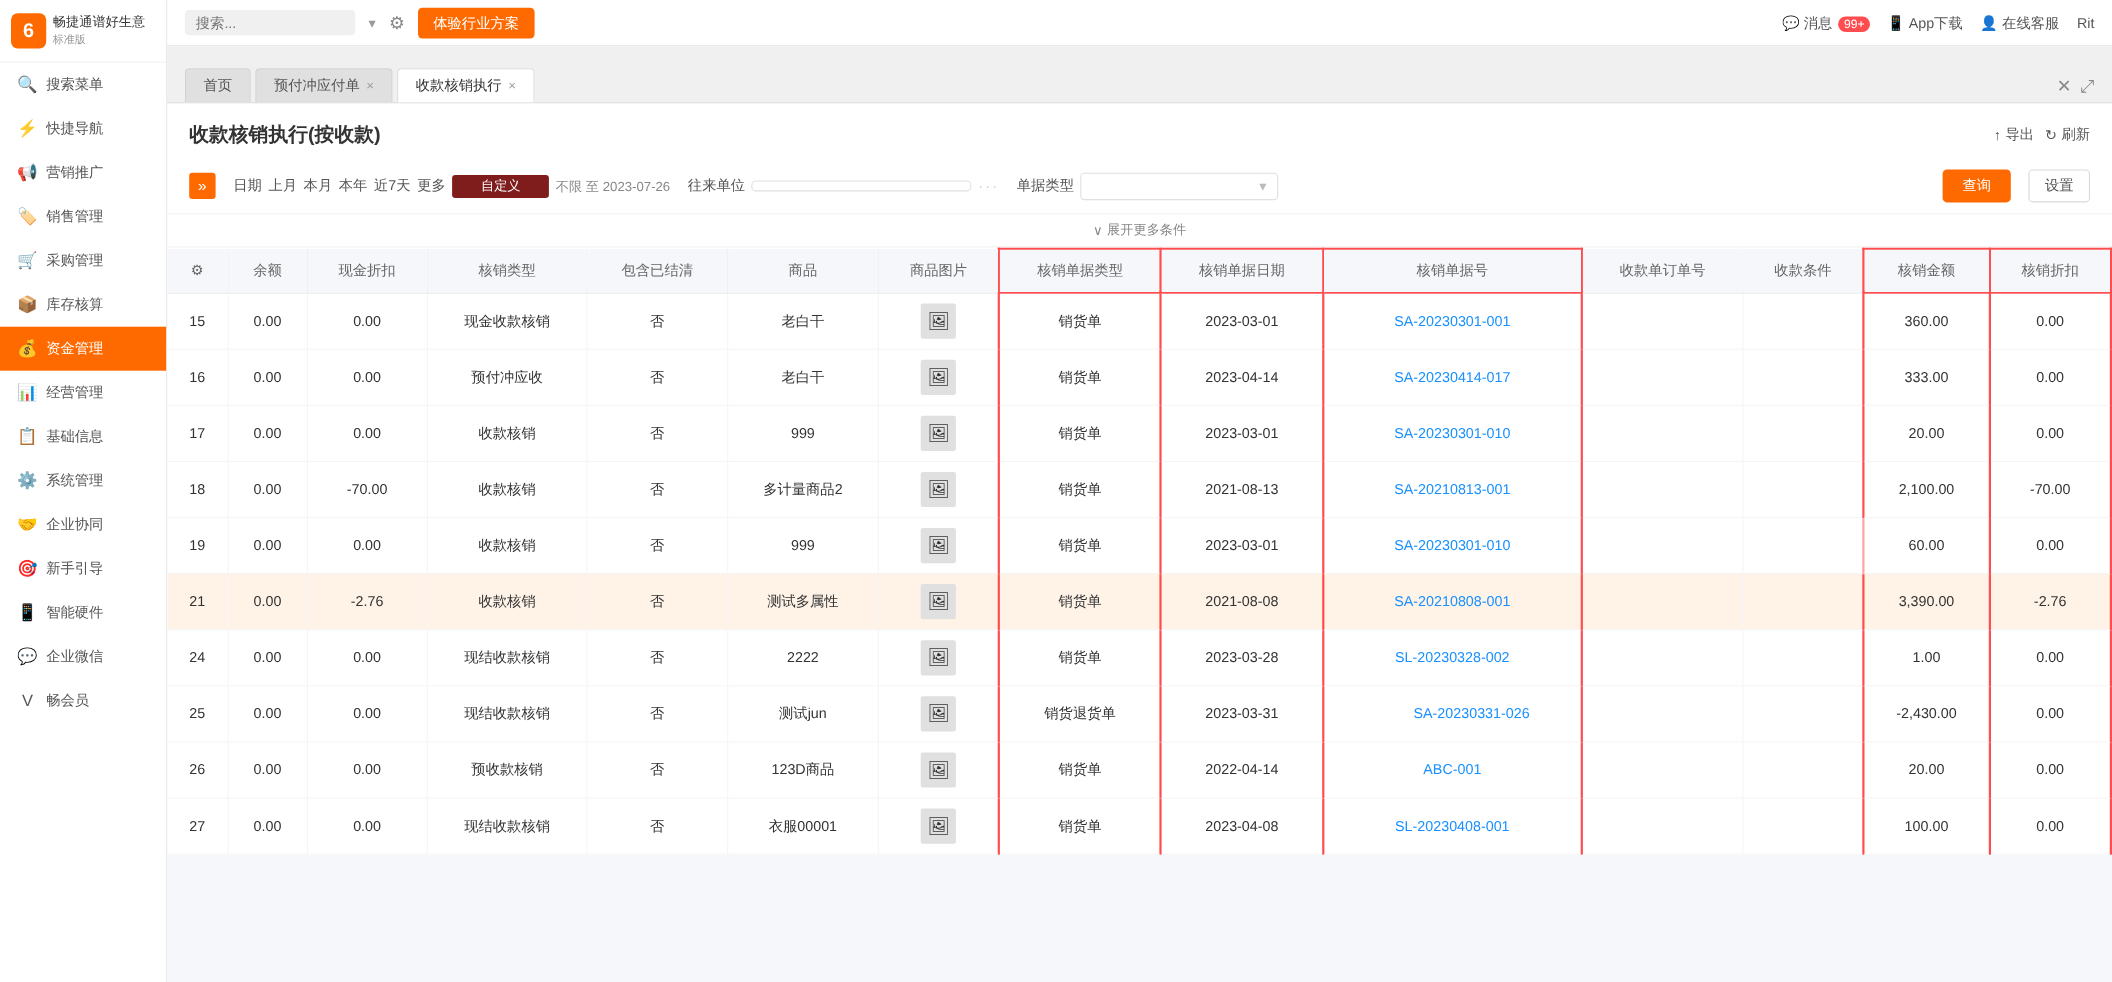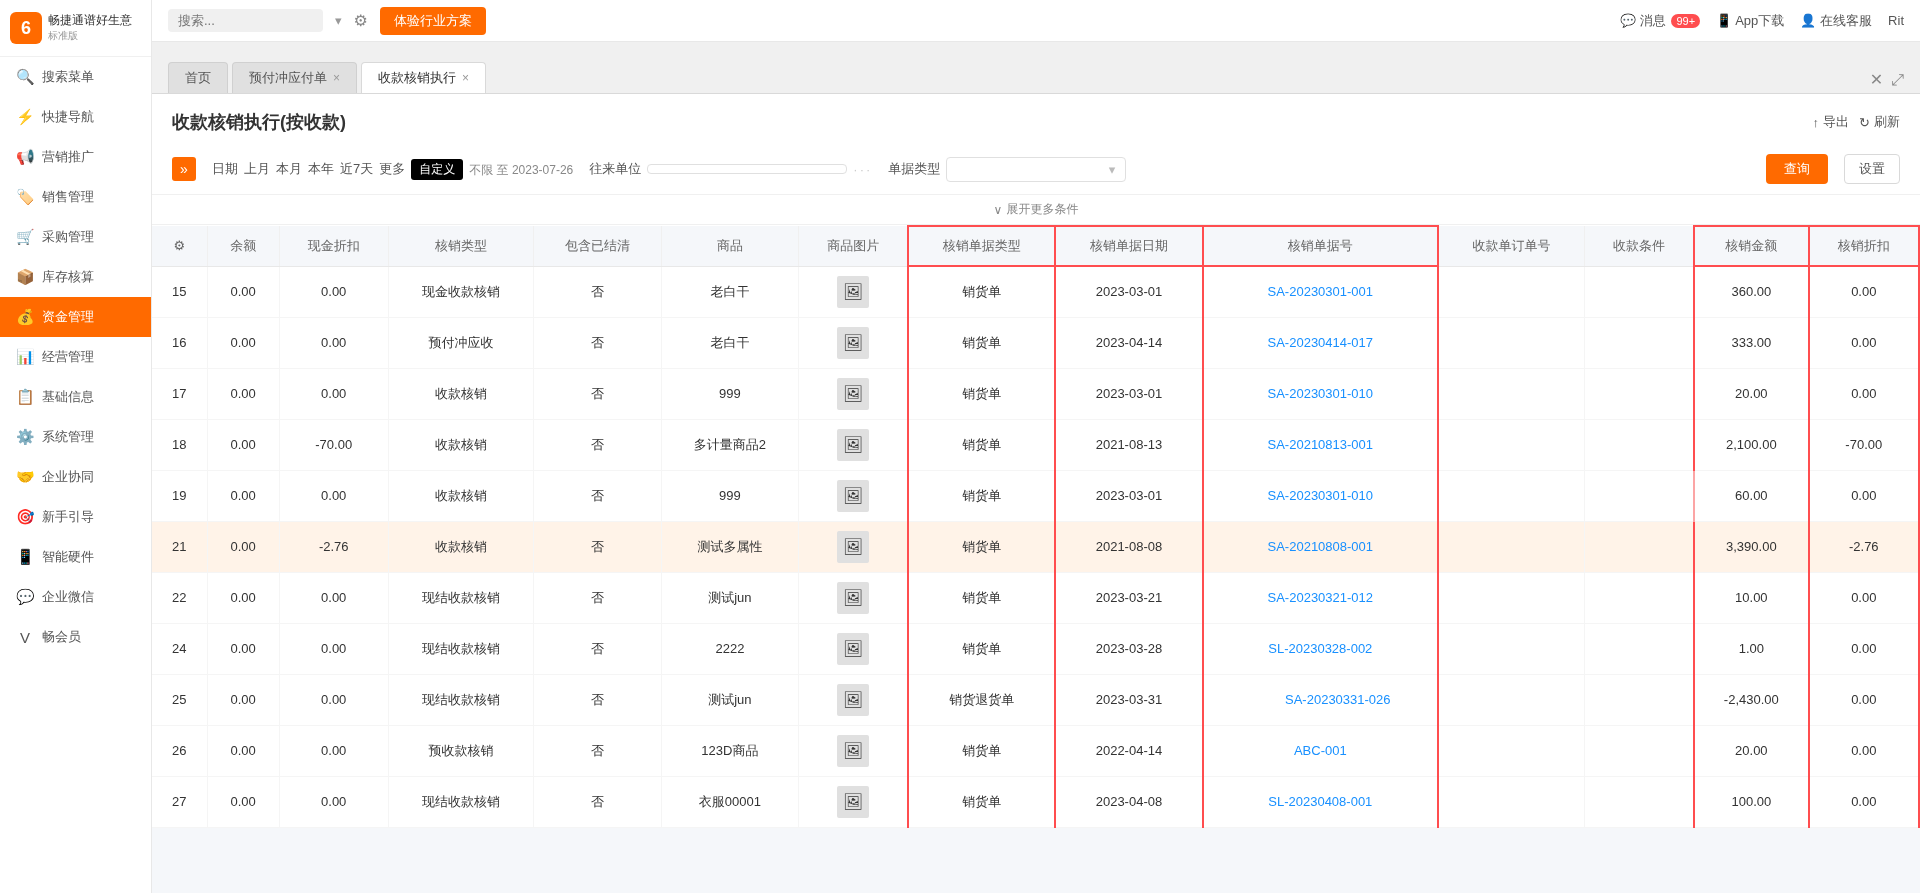--- a/index.html
+++ b/index.html
@@ -44,21 +44,21 @@
     .page-action-btn { display: flex; align-items: center; gap: 4px; font-size: 13px; color: #555; cursor: pointer; background: none; border: none; }
 
     
     .filter-bar { background: #fff; padding: 10px 20px; border-bottom: 1px solid #f0f0f0; }
     .filter-row { display: flex; align-items: center; gap: 16px; flex-wrap: wrap; }
     .filter-expand-btn { width: 24px; height: 24px; background: #ff6a00; color: white; border: none; border-radius: 3px; cursor: pointer; font-size: 14px; display: flex; align-items: center; justify-content: center; }
     .filter-group { display: flex; align-items: center; gap: 6px; }
     .filter-label { color: #555; font-size: 13px; }
     .filter-date-links { display: flex; gap: 6px; font-size: 13px; }
     .filter-date-link { color: #555; cursor: pointer; }
-    .filter-custom-btn { background: #000000; color: white; border: none; border-radius: 3px; padding: 2px 8px; font-size: 12px; cursor: pointer; }
+    .filter-custom-btn { background: #7f1d1d; color: white; border: none; border-radius: 3px; padding: 2px 26px; font-size: 12px; cursor: pointer; }
     .filter-date-range { font-size: 12px; color: #888; }
     .filter-input { border: 1px solid #e0e0e0; border-radius: 4px; padding: 4px 10px; font-size: 13px; color: #bbb; min-width: 160px; cursor: pointer; display: flex; align-items: center; }
     .filter-dots { color: #ccc; letter-spacing: 2px; }
     .filter-select { border: 1px solid #e0e0e0; border-radius: 4px; padding: 4px 10px; font-size: 13px; color: #bbb; min-width: 180px; display: flex; align-items: center; justify-content: space-between; cursor: pointer; flex: 1; max-width: 300px; }
     .filter-query-btn { background: #ff6a00; color: white; border: none; border-radius: 4px; padding: 6px 18px; font-size: 13px; cursor: pointer; margin-left: auto; }
     .filter-setting-btn { background: none; border: 1px solid #d9d9d9; border-radius: 4px; padding: 5px 14px; font-size: 13px; color: #555; cursor: pointer; }
     .expand-more-bar { display: flex; align-items: center; justify-content: center; padding: 6px 0; font-size: 12px; color: #888; cursor: pointer; border-bottom: 1px solid #f0f0f0; background: #fff; }
     .expand-more-bar .arrow { margin-right: 4px; }
 
     
@@ -367,38 +367,20 @@
               </td>
     <td style="border-left:2px solid #ff4d4f; border-right:2px solid #ff4d4f;">销货单</td>
     <td style="border-left:2px solid #ff4d4f; border-right:2px solid #ff4d4f;">2021-08-08</td>
     <td style="border-left:2px solid #ff4d4f; border-right:2px solid #ff4d4f;"><a class="link-text">SA-20210808-001</a></td>
     <td></td>
     <td></td>
     <td class="" style="border-left:2px solid #ff4d4f; border-right:2px solid #ff4d4f;">3,390.00</td>
     <td class="negative" style="border-left:2px solid #ff4d4f; border-right:2px solid #ff4d4f;">-2.76</td>
   </tr>
             <tr>
-    <td>22</td>
-    <td>0.00</td>
-    <td class="">0.00</td>
-    <td>现结收款核销</td>
-    <td>否</td>
-    <td>测试jun</td>
-    <td>
-                <div style="width:32px;height:32px;background:#e0e0e0;margin:auto;border-radius:2px;display:flex;align-items:center;justify-content:center;font-size:16px;">🖼</div>
-              </td>
-    <td style="border-left:2px solid #ff4d4f; border-right:2px solid #ff4d4f;">销货单</td>
-    <td style="border-left:2px solid #ff4d4f; border-right:2px solid #ff4d4f;">2023-03-21</td>
-    <td style="border-left:2px solid #ff4d4f; border-right:2px solid #ff4d4f;"><a class="link-text">SA-20230321-012</a></td>
-    <td></td>
-    <td></td>
-    <td class="" style="border-left:2px solid #ff4d4f; border-right:2px solid #ff4d4f;">10.00</td>
-    <td class="" style="border-left:2px solid #ff4d4f; border-right:2px solid #ff4d4f;">0.00</td>
-  </tr>
-            <tr>
     <td>24</td>
     <td>0.00</td>
     <td class="">0.00</td>
     <td>现结收款核销</td>
     <td>否</td>
     <td>2222</td>
     <td>
                 <div style="width:32px;height:32px;background:#e0e0e0;margin:auto;border-radius:2px;display:flex;align-items:center;justify-content:center;font-size:16px;">🖼</div>
               </td>
     <td style="border-left:2px solid #ff4d4f; border-right:2px solid #ff4d4f;">销货单</td>

